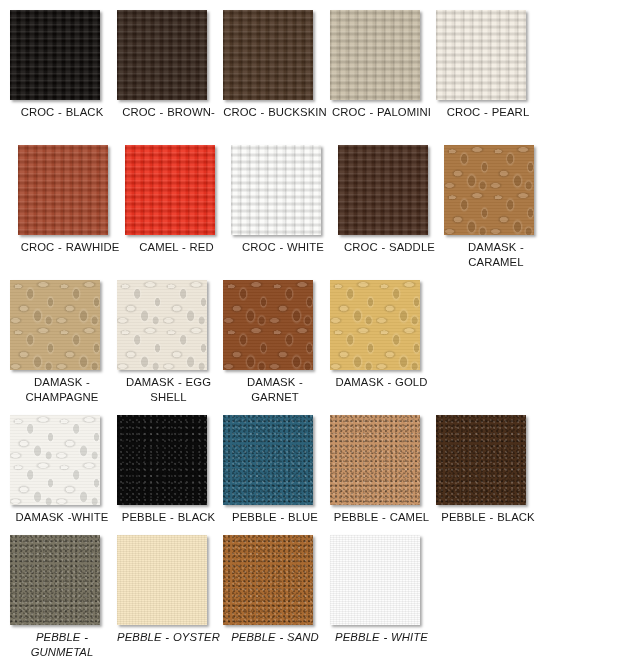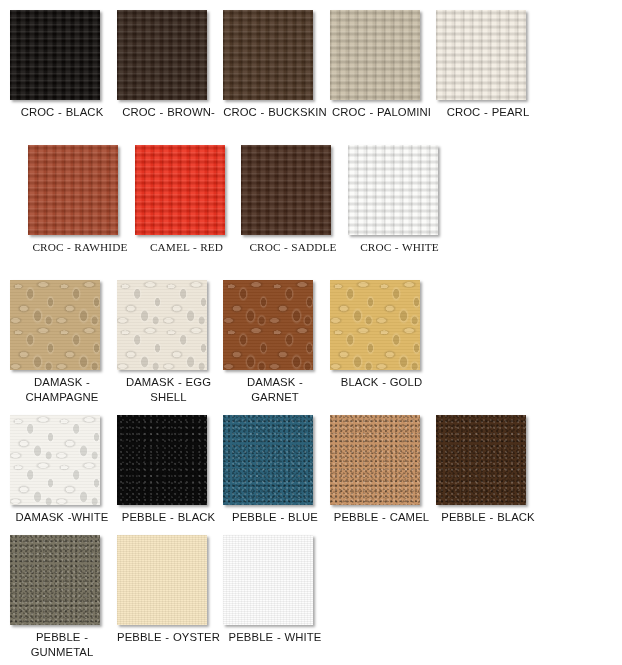--- a/index.html
+++ b/index.html
@@ -134,44 +134,50 @@
         </div>
         <div class="swatch-label">CROC - PALOMINI</div>
       </div>
       <div class="swatch-cell">
         <div class="swatch-tile tex-croc" style="background-color: rgb(242, 236, 225);">
           <div class="grain"></div>
         </div>
         <div class="swatch-label">CROC - PEARL</div>
       </div>
     </div>
-    <div class="swatch-row" style="position: absolute; left: 28px; top: 145px; height: 135px; font-family: Liberation Serif, serif;">
+    <div class="swatch-row" style="position: absolute; left: 18px; top: 145px; height: 135px;">
       <div class="swatch-cell">
         <div class="swatch-tile tex-croc" style="background-color: rgb(165, 69, 42);">
           <div class="grain"></div>
         </div>
         <div class="swatch-label">CROC - RAWHIDE</div>
       </div>
       <div class="swatch-cell">
         <div class="swatch-tile tex-croc" style="background-color: rgb(236, 43, 24);">
           <div class="grain"></div>
         </div>
         <div class="swatch-label">CAMEL - RED</div>
       </div>
       <div class="swatch-cell">
+        <div class="swatch-tile tex-croc" style="background-color: rgb(251, 251, 249);">
+          <div class="grain"></div>
+        </div>
+        <div class="swatch-label">CROC - WHITE</div>
+      </div>
+      <div class="swatch-cell">
         <div class="swatch-tile tex-croc" style="background-color: rgb(70, 41, 26);">
           <div class="grain"></div>
         </div>
         <div class="swatch-label">CROC - SADDLE</div>
       </div>
       <div class="swatch-cell">
-        <div class="swatch-tile tex-croc" style="background-color: rgb(251, 251, 249);">
-          <div class="grain"></div>
-        </div>
-        <div class="swatch-label">CROC - WHITE</div>
+        <div class="swatch-tile tex-damask" style="background-color: rgb(169, 118, 65);">
+          <div class="grain"></div>
+        </div>
+        <div class="swatch-label">DAMASK - CARAMEL</div>
       </div>
     </div>
     <div class="swatch-row" style="position: absolute; left: 10px; top: 280px; height: 107px;">
       <div class="swatch-cell">
         <div class="swatch-tile tex-damask" style="background-color: rgb(197, 169, 123);">
           <div class="grain"></div>
         </div>
         <div class="swatch-label">DAMASK - CHAMPAGNE</div>
       </div>
       <div class="swatch-cell">
@@ -183,21 +189,21 @@
       <div class="swatch-cell">
         <div class="swatch-tile tex-damask" style="background-color: rgb(138, 74, 35);">
           <div class="grain"></div>
         </div>
         <div class="swatch-label">DAMASK - GARNET</div>
       </div>
       <div class="swatch-cell">
         <div class="swatch-tile tex-damask" style="background-color: rgb(221, 183, 101);">
           <div class="grain"></div>
         </div>
-        <div class="swatch-label">BLACK - GOLD</div>
+        <div class="swatch-label">DAMASK - GOLD</div>
       </div>
     </div>
     <div class="swatch-row" style="position: absolute; left: 10px; top: 415px; height: 144px;">
       <div class="swatch-cell">
         <div class="swatch-tile tex-damask" style="background-color: rgb(244, 242, 236);">
           <div class="grain"></div>
         </div>
         <div class="swatch-label">DAMASK -WHITE</div>
       </div>
       <div class="swatch-cell">
@@ -218,32 +224,38 @@
         </div>
         <div class="swatch-label">PEBBLE - CAMEL</div>
       </div>
       <div class="swatch-cell">
         <div class="swatch-tile tex-pebble" style="background-color: rgb(74, 47, 27);">
           <div class="grain"></div>
         </div>
         <div class="swatch-label">PEBBLE - BLACK</div>
       </div>
     </div>
-    <div class="swatch-row" style="position: absolute; left: 10px; top: 535px; height: 114px;">
+    <div class="swatch-row" style="position: absolute; left: 10px; top: 535px; height: 114px; font-style: italic;">
       <div class="swatch-cell">
         <div class="swatch-tile tex-pebble" style="background-color: rgb(121, 116, 99);">
           <div class="grain"></div>
         </div>
         <div class="swatch-label">PEBBLE - GUNMETAL</div>
       </div>
       <div class="swatch-cell">
         <div class="swatch-tile tex-linen" style="background-color: rgb(246, 229, 191);">
           <div class="grain"></div>
         </div>
         <div class="swatch-label">PEBBLE - OYSTER</div>
+      </div>
+      <div class="swatch-cell">
+        <div class="swatch-tile tex-pebble" style="background-color: rgb(169, 106, 49);">
+          <div class="grain"></div>
+        </div>
+        <div class="swatch-label">PEBBLE - SAND</div>
       </div>
       <div class="swatch-cell">
         <div class="swatch-tile tex-linen" style="background-color: rgb(252, 252, 252);">
           <div class="grain"></div>
         </div>
         <div class="swatch-label">PEBBLE - WHITE</div>
       </div>
     </div>
   </div>
 

